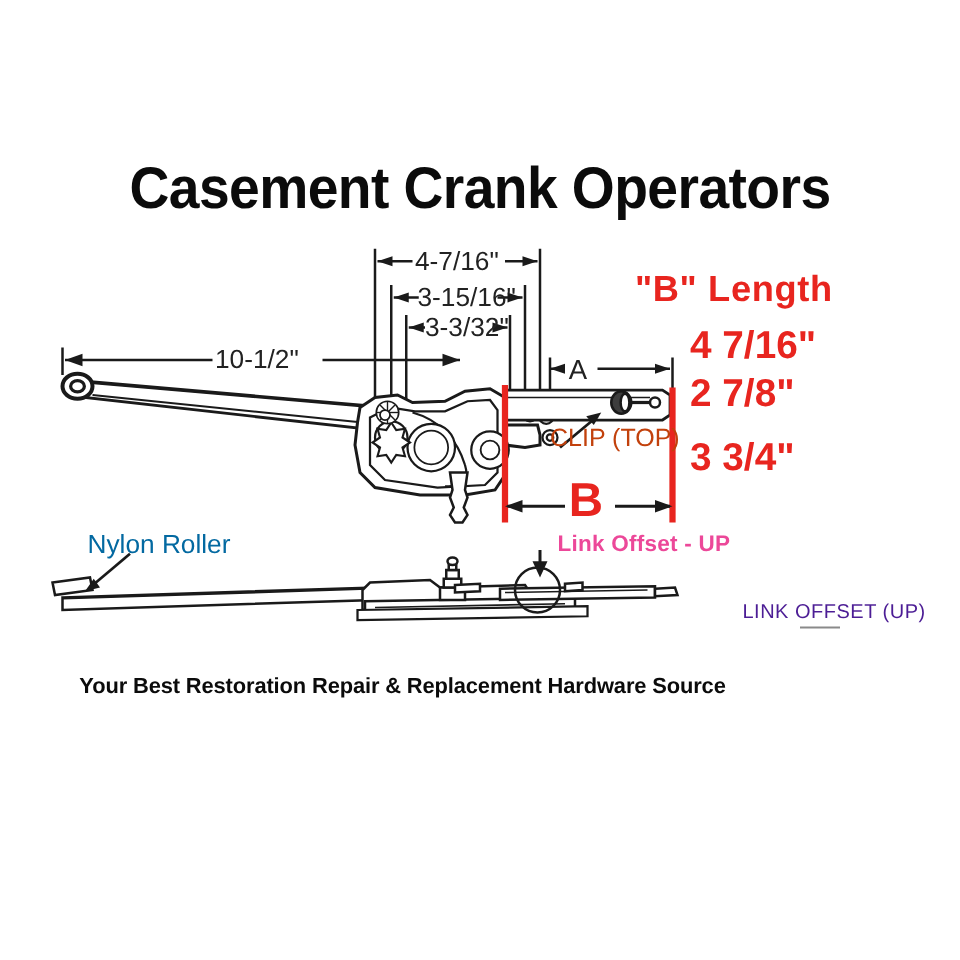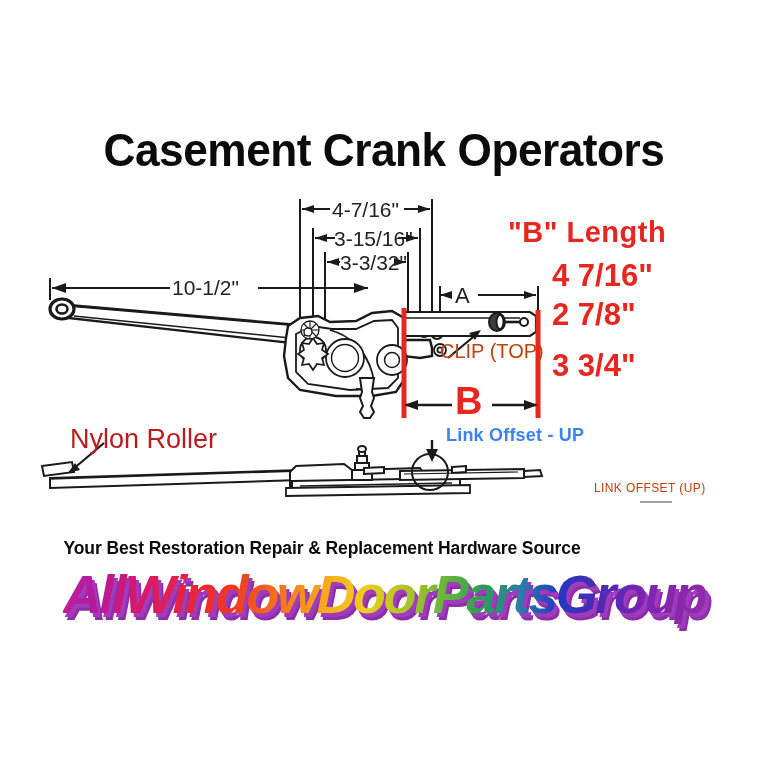--- a/index.html
+++ b/index.html
@@ -72,32 +72,32 @@
   }
   .lbl-dim-a {
     font-size: 22px;
     color: #222222;
   }
   .lbl-clip {
     font-size: 20px;
     color: #c2410c;
   }
   .lbl-nylon {
-    font-size: 27px;
-    color: #b91c1c;
+    font-size: 21px;
+    color: #0369a1;
   }
   .lbl-linkoffset-up {
     font-size: 18px;
     font-weight: bold;
-    color: #3b82f6;
+    color: #ec4899;
     letter-spacing: 0.2px;
   }
   .lbl-linkoffset-gray {
-    font-size: 12px;
-    color: #c2410c;
+    font-size: 16px;
+    color: #4c1d95;
     letter-spacing: 0.4px;
   }
   .lbl-b {
     font-size: 38px;
     font-weight: bold;
     color: #E8251F;
   }
   
   .tagline {
     position: absolute;
@@ -404,21 +404,14 @@
 
   <div class="lbl lbl-linkoffset-gray" style="left:594px; top:481px;">LINK OFFSET (UP)</div>
 
   <div class="red-block red-heading">"B" Length</div>
   <div class="red-block red-val-1">4 7/16"</div>
   <div class="red-block red-val-2">2 7/8"</div>
   <div class="red-block red-val-3">3 3/4"</div>
 
   <div class="tagline">Your Best Restoration Repair &amp; Replacement Hardware Source</div>
 
-  <div class="logo-wrap">
-    <span class="logo">
-      <span class="logo-shadow">AllWindowDoorPartsGroup</span>
-      <span class="logo-shadow2">AllWindowDoorPartsGroup</span>
-      <span class="logo-front">AllWindowDoorPartsGroup</span>
-    </span>
-  </div>
 
 </div>
 
 </body></html>

